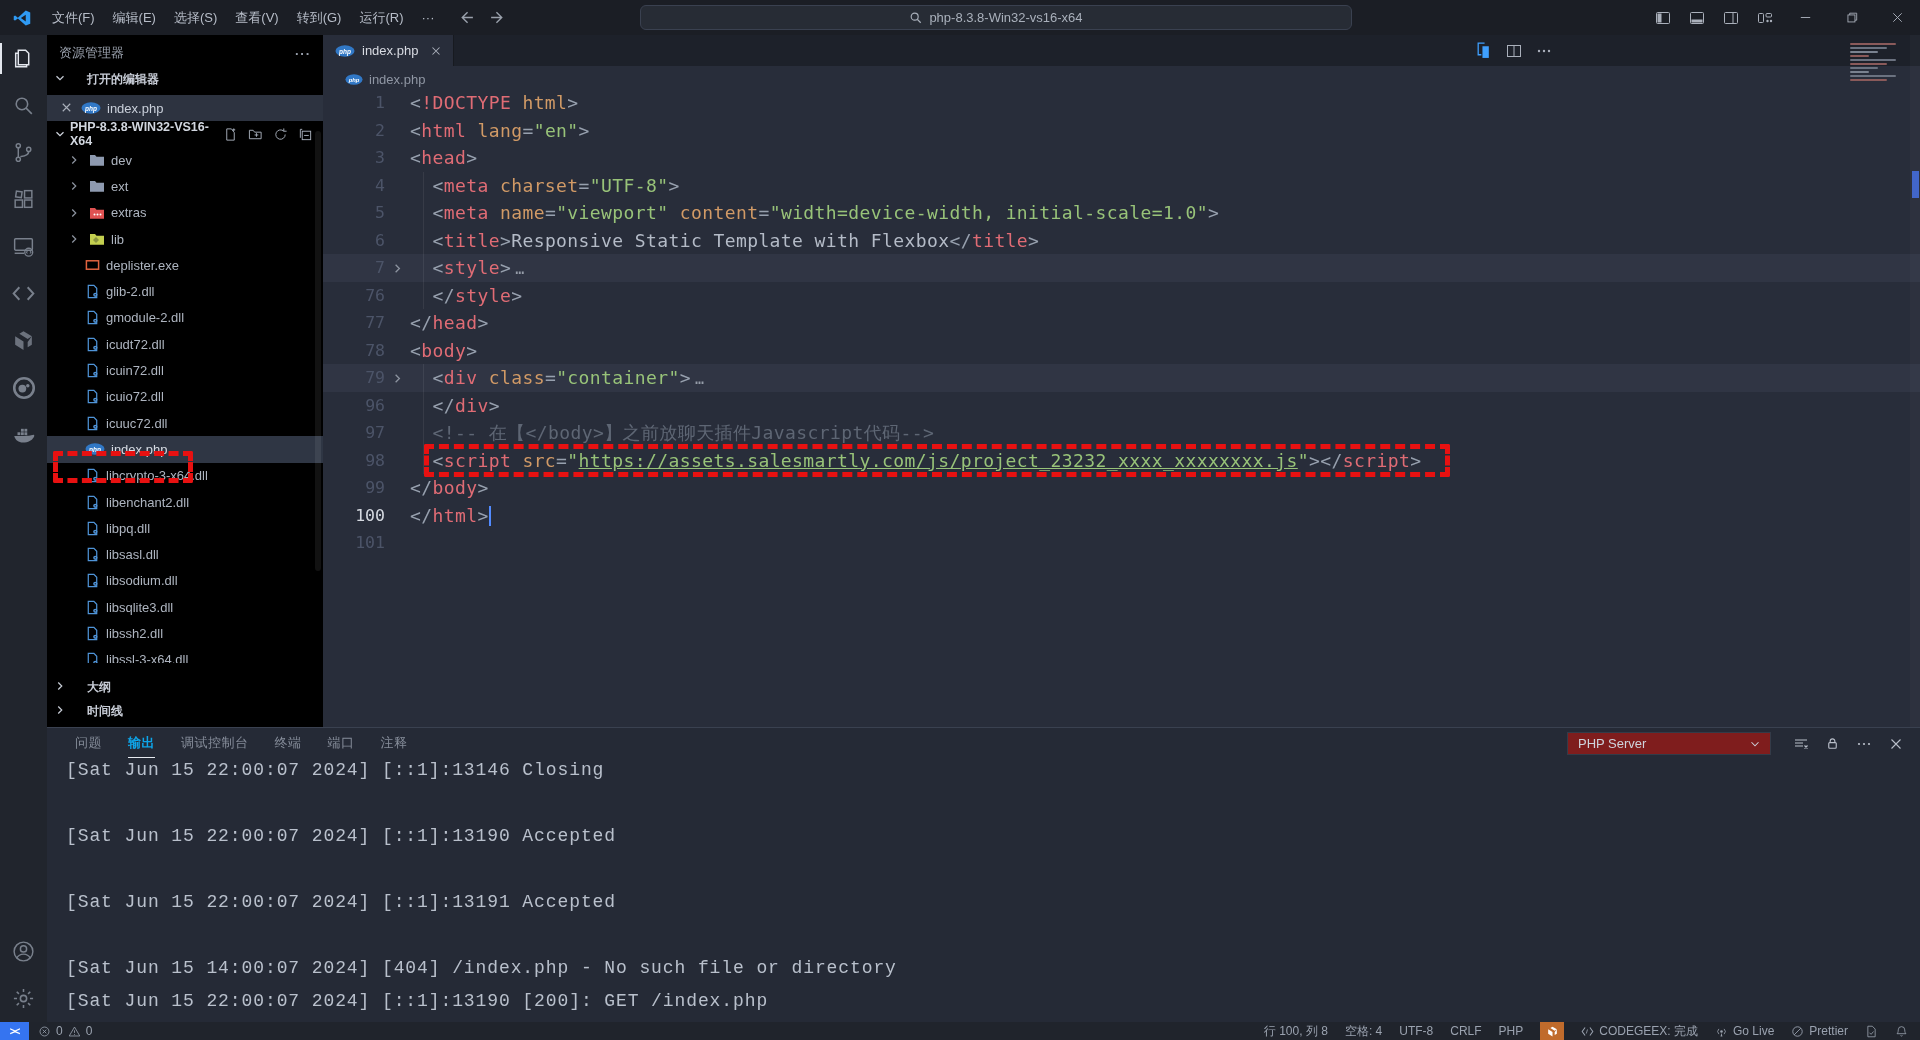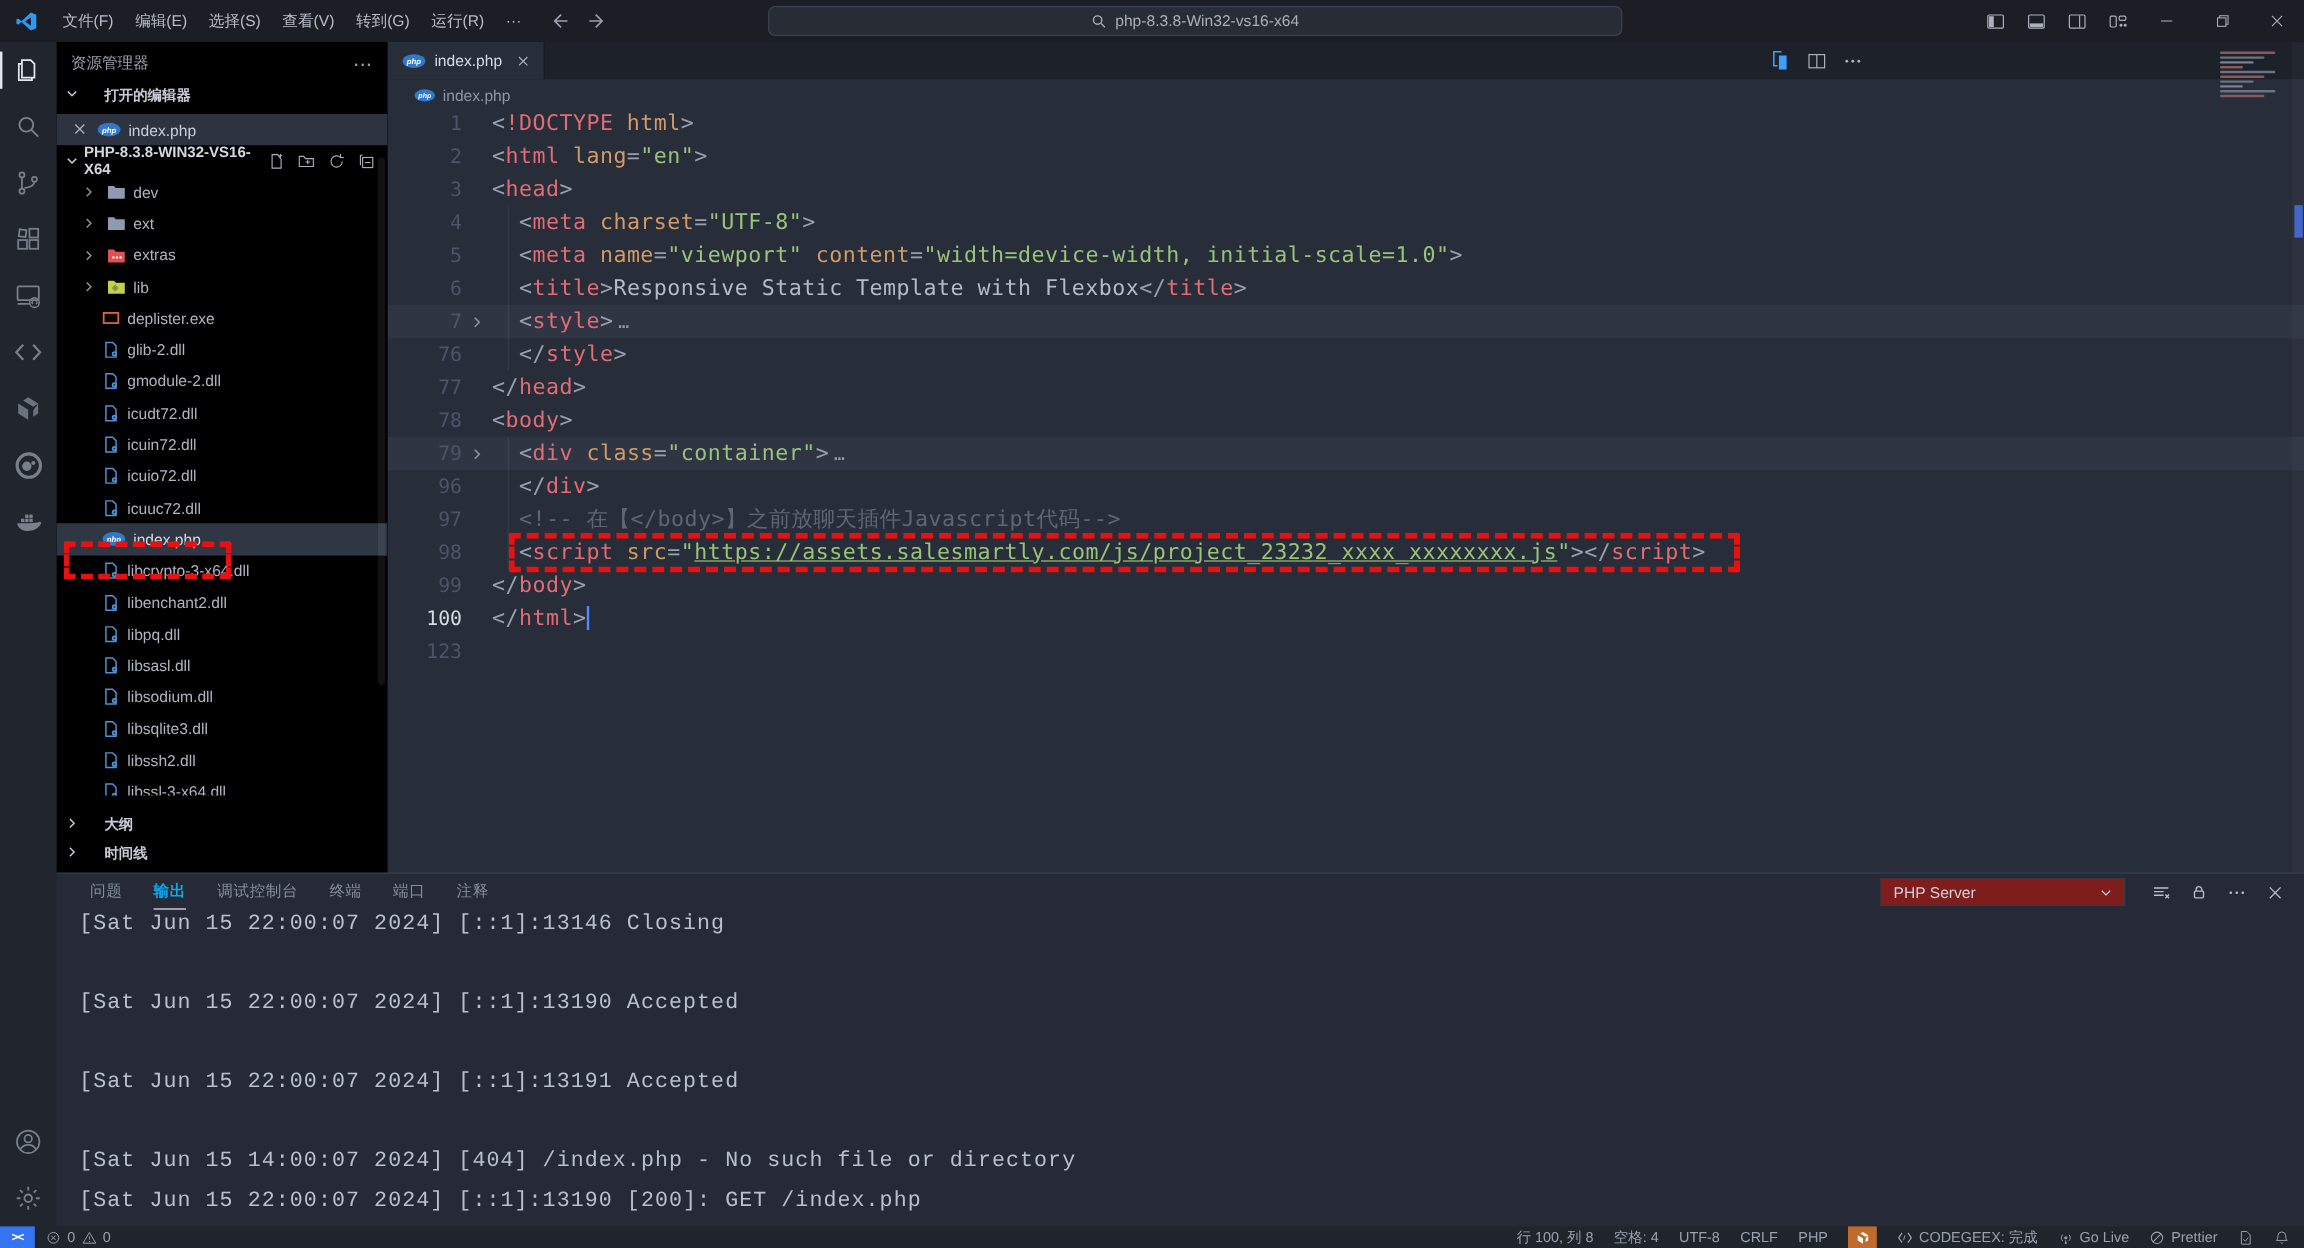--- a/index.html
+++ b/index.html
@@ -618,21 +618,21 @@
       <div class="cline"><span class="gutter">77</span><span class="tk-p">&lt;/</span><span class="tk-t">head</span><span class="tk-p">&gt;</span></div>
       <div class="cline"><span class="gutter">78</span><span class="tk-p">&lt;</span><span class="tk-t">body</span><span class="tk-p">&gt;</span></div>
       <div class="cline hl g"><span class="gutter">79</span><span class="fchev"><svg viewBox="0 0 16 16" width="15" height="15" style="margin-top:7px">
             <path d="M6 4l4 4-4 4" fill="none" stroke="currentColor" stroke-width="1.4"></path>
           </svg></span><span class="tk-x">  </span><span class="tk-p">&lt;</span><span class="tk-t">div</span><span class="tk-a"> class</span><span class="tk-o">=</span><span class="tk-s">"container"</span><span class="tk-p">&gt;</span><span class="tk-e">…</span></div>
       <div class="cline g"><span class="gutter">96</span><span class="tk-x">  </span><span class="tk-p">&lt;/</span><span class="tk-t">div</span><span class="tk-p">&gt;</span></div>
       <div class="cline g"><span class="gutter">97</span><span class="tk-x">  </span><span class="tk-c">&lt;!-- 在【&lt;/body&gt;】之前放聊天插件Javascript代码--&gt;</span></div>
       <div class="cline g"><span class="gutter">98</span><span class="tk-x">  </span><span class="tk-p">&lt;</span><span class="tk-t">script</span><span class="tk-a"> src</span><span class="tk-o">=</span><span class="tk-s">"</span><span class="tk-u">https://assets.salesmartly.com/js/project_23232_xxxx_xxxxxxxx.js</span><span class="tk-s">"</span><span class="tk-p">&gt;</span><span class="tk-p">&lt;/</span><span class="tk-t">script</span><span class="tk-p">&gt;</span></div>
       <div class="cline"><span class="gutter">99</span><span class="tk-p">&lt;/</span><span class="tk-t">body</span><span class="tk-p">&gt;</span></div>
       <div class="cline active"><span class="gutter">100</span><span class="tk-p">&lt;/</span><span class="tk-t">html</span><span class="tk-p">&gt;</span><span class="cursor"></span></div>
-      <div class="cline"><span class="gutter">123</span></div>
+      <div class="cline"><span class="gutter">101</span></div>
     </div>
   <div class="minimap">
       <div style="background: rgb(138, 90, 90); width: 46px;"></div>
       <div style="background: rgb(107, 114, 128); width: 37px;"></div>
       <div style="background: rgb(122, 130, 144); width: 28px;"></div>
       <div style="background: rgb(138, 90, 90); width: 19px;"></div>
       <div style="background: rgb(107, 114, 128); width: 46px;"></div>
       <div style="background: rgb(138, 90, 90); width: 37px;"></div>
       <div style="background: rgb(107, 114, 128); width: 28px;"></div>
       <div style="background: rgb(122, 130, 144); width: 19px;"></div>

